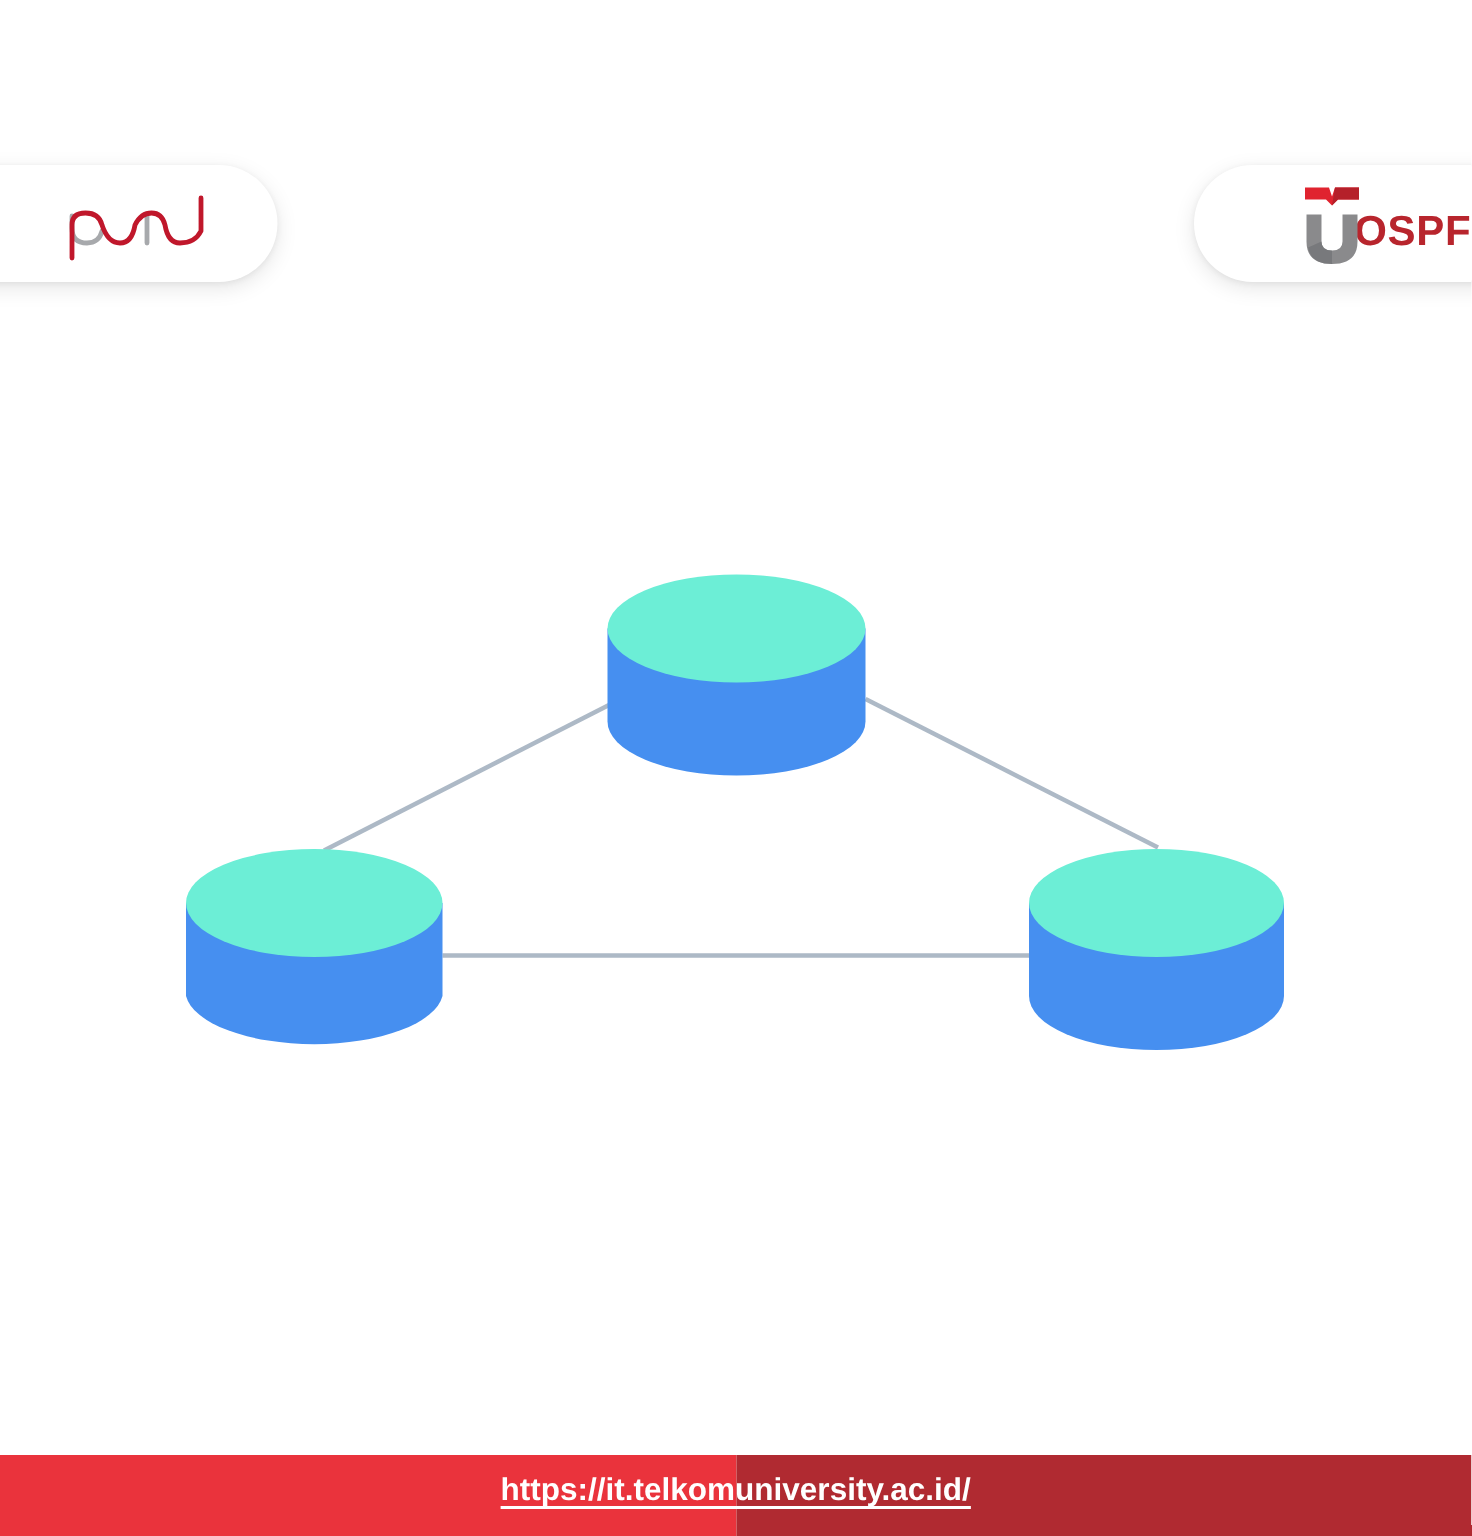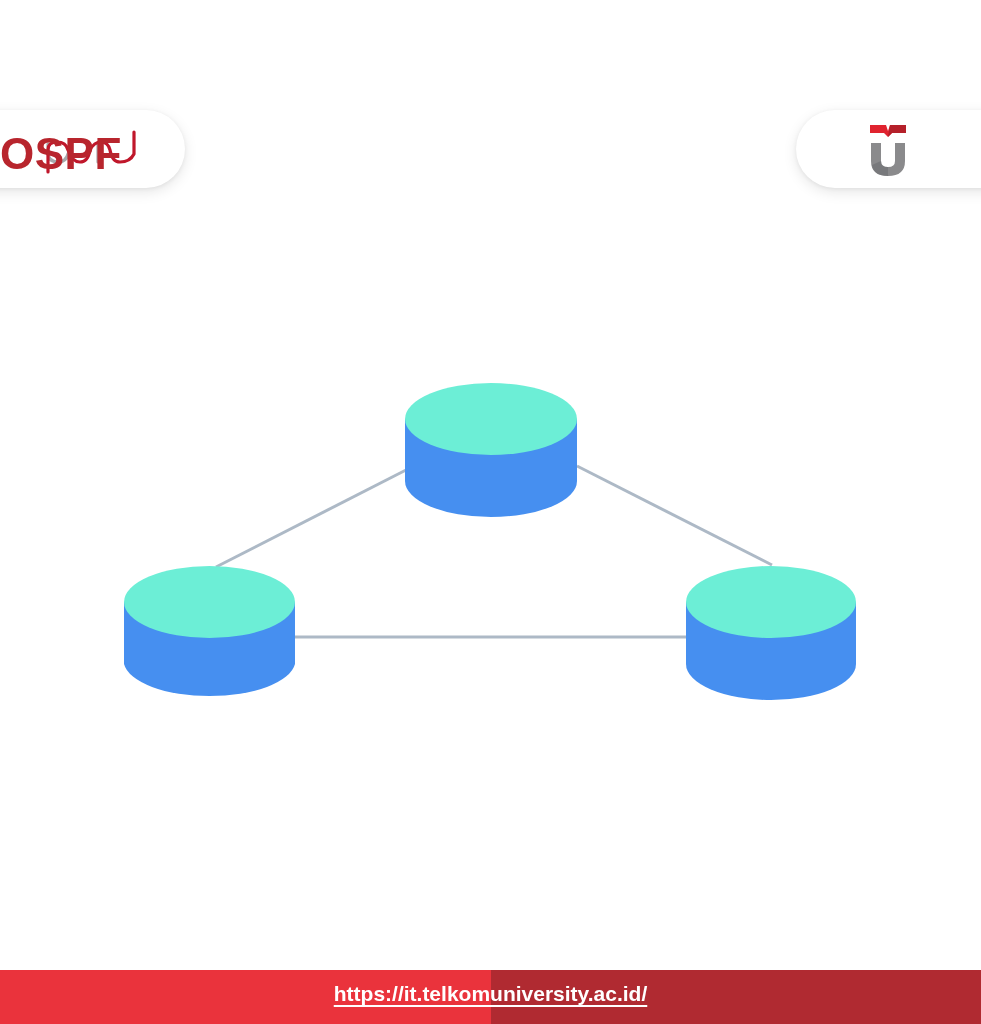--- a/index.html
+++ b/index.html
@@ -43,22 +43,22 @@
       left: 868px;
       top: 123px;
       width: 40px;
       height: 54px;
     }
     .title {
       position: absolute;
       left: 0;
       width: 981px;
       top: 128px;
-      text-align: left;
-      font-size: 44px;
+      text-align: right;
+      font-size: 28px;
       font-weight: 700;
       color: #b8252d;
       letter-spacing: 0.5px;
       line-height: 52px;
     }
     .diagram {
       position: absolute;
       left: 0;
       top: 0;
       width: 981px;

